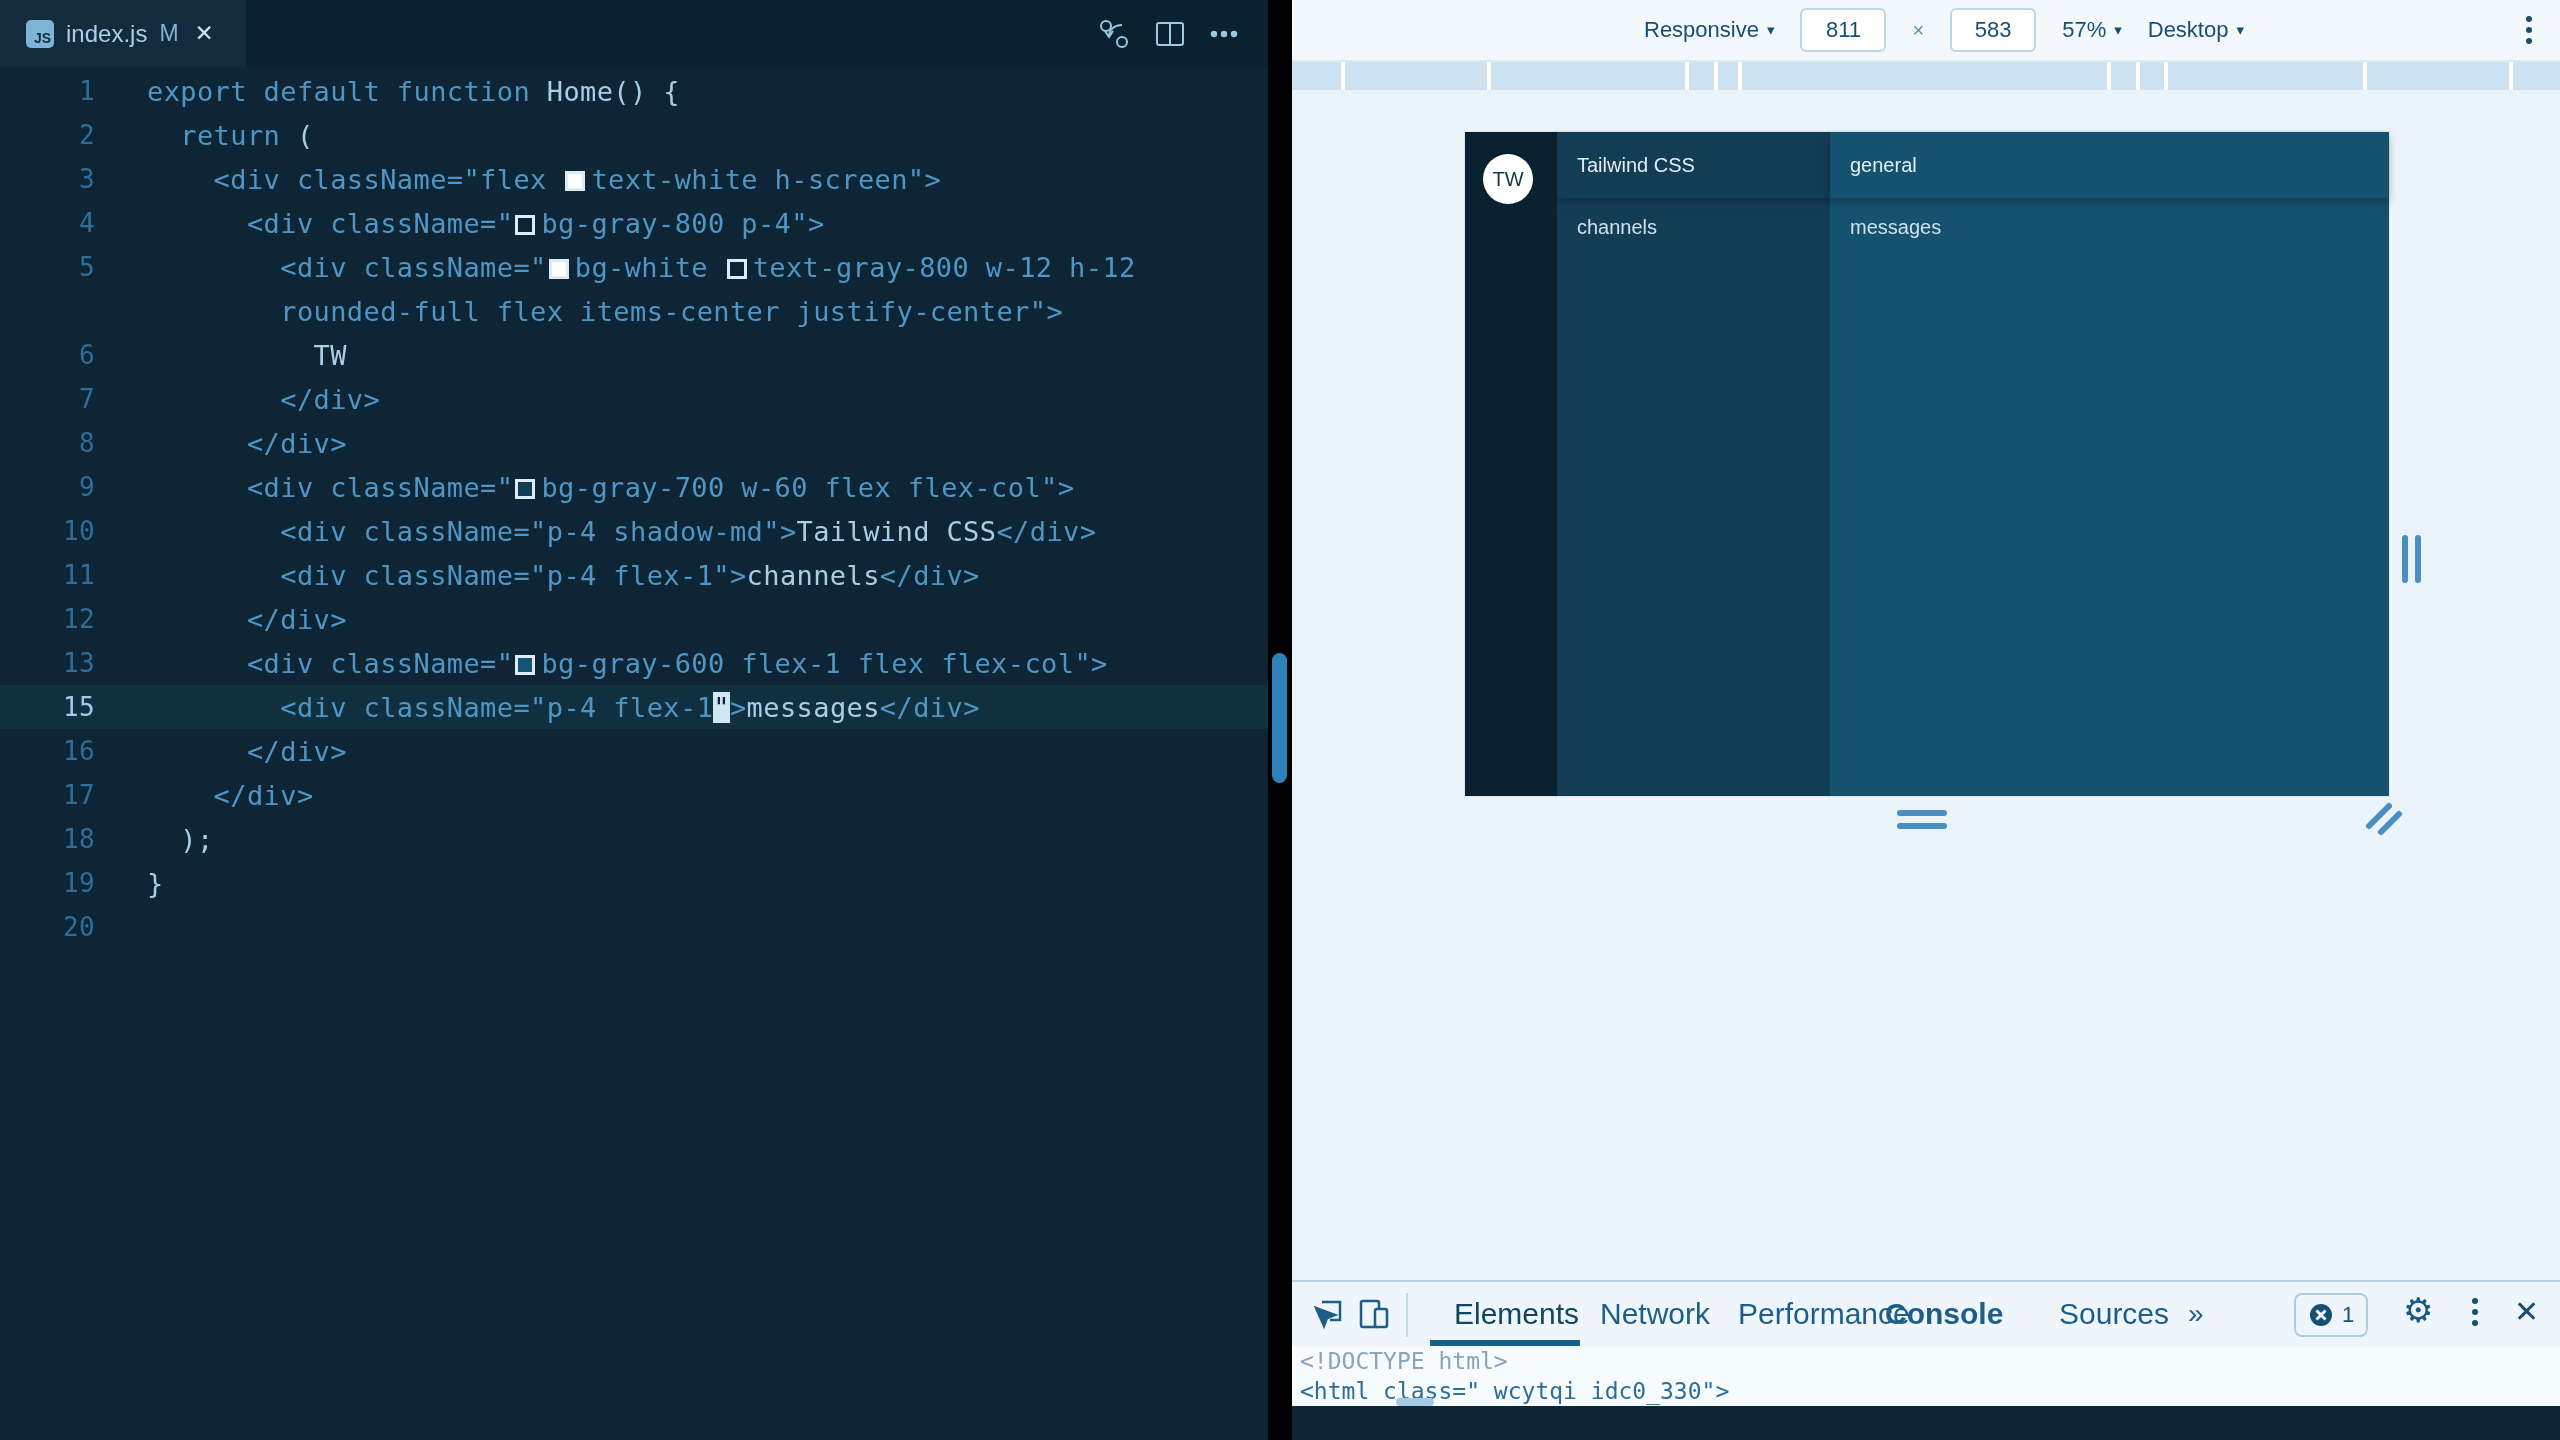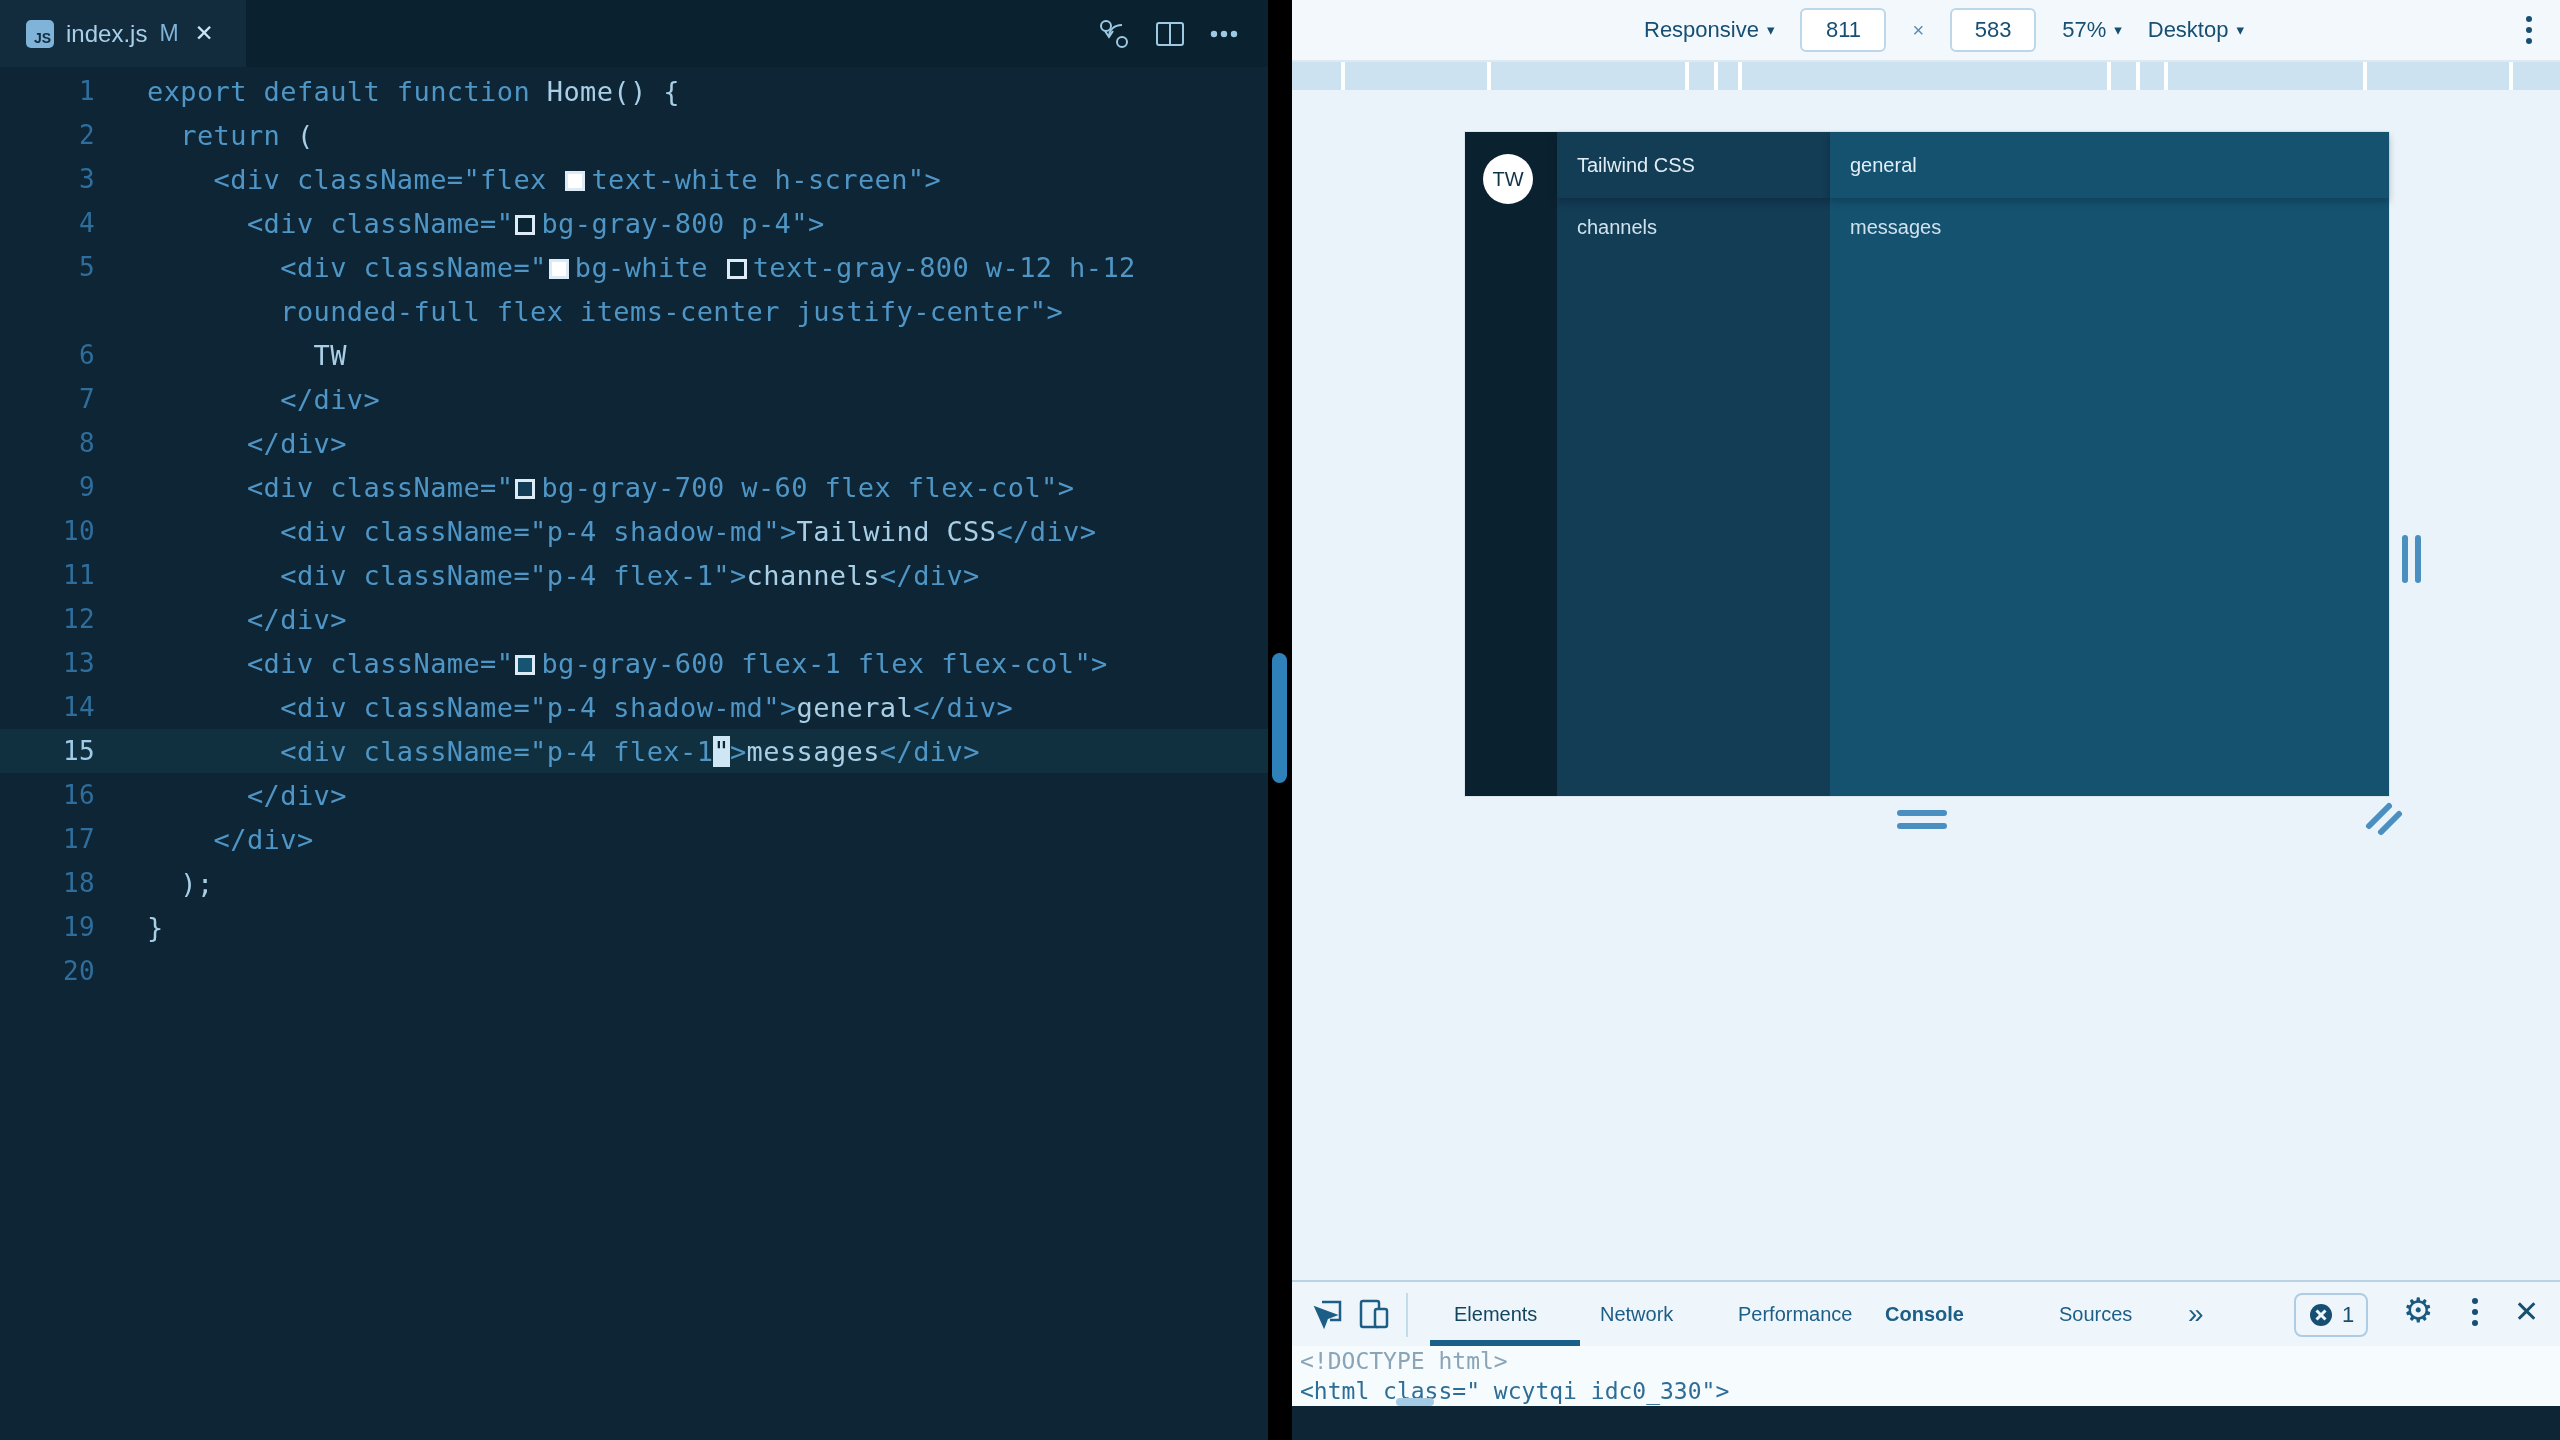--- a/index.html
+++ b/index.html
@@ -82,21 +82,21 @@
 
   
   #dt-bottom { position:absolute; left:0; top:1280px; width:1268px; height:160px; }
   #dt-tabbar { position:absolute; left:0; top:0; width:1268px; height:66px; background:#eef6fc;
                border-top:2px solid #b9d3e4; }
   .dt-icon { position:absolute; top:14px; width:36px; height:36px; cursor:pointer; }
   .dt-icon svg { stroke:#1d5e86; fill:none; stroke-width:2.5; }
   #ic-inspect { left:18px; } #ic-device { left:64px; }
   #dt-sep { position:absolute; left:114px; top:11px; width:2px; height:44px; background:#c4dbea; }
   .dt-tab { position:absolute; top:0; height:64px; display:flex; align-items:center;
-            color:#1d5e86; font-size:20px; cursor:pointer; }
+            color:#1d5e86; font-size:30px; cursor:pointer; }
   .dt-tab.active { color:#12455f; }
   #tab-elements { left:162px; } #tab-network { left:308px; } #tab-performance { left:446px; }
   #tab-console { left:593px;font-weight:bold; } #tab-sources { left:767px;text-align:center; } #tab-moretabs { left:896px; font-size:28px; }
   #el-underline { position:absolute; left:138px; top:58px; width:150px; height:7px; background:#1b6089; }
   #err-badge { position:absolute; left:1002px; top:11px; height:44px; border:2px solid #aecde4;
                border-radius:8px; display:flex; align-items:center; gap:8px; padding:0 12px;
                color:#174f73; font-size:22px; cursor:pointer; }
   #gear { position:absolute; left:1111px; top:8px; font-size:34px; color:#1a5a82; cursor:pointer; }
   #dt-kebab { position:absolute; left:1180px; top:16px; }
   #dt-close { position:absolute; left:1222px; top:12px; color:#174f73; font-size:30px; cursor:pointer; }
@@ -153,21 +153,20 @@
       <div class="line"><span class="ln">5</span><span class="lc"><span class="tk-k">        &lt;div className="</span><span class="swatch sw-white"></span><span class="tk-k">bg-white </span><span class="swatch sw-g800"></span><span class="tk-k">text-gray-800 w-12 h-12</span></span></div>
       <div class="line"><span class="ln"></span><span class="lc"><span class="tk-k">        rounded-full flex items-center justify-center"&gt;</span></span></div>
       <div class="line"><span class="ln">6</span><span class="lc"><span class="tk-k">          </span><span class="tk-p">TW</span></span></div>
       <div class="line"><span class="ln">7</span><span class="lc"><span class="tk-k">        &lt;/div&gt;</span></span></div>
       <div class="line"><span class="ln">8</span><span class="lc"><span class="tk-k">      &lt;/div&gt;</span></span></div>
       <div class="line"><span class="ln">9</span><span class="lc"><span class="tk-k">      &lt;div className="</span><span class="swatch sw-g700"></span><span class="tk-k">bg-gray-700 w-60 flex flex-col"&gt;</span></span></div>
       <div class="line"><span class="ln">10</span><span class="lc"><span class="tk-k">        &lt;div className="p-4 shadow-md"&gt;</span><span class="tk-p">Tailwind CSS</span><span class="tk-k">&lt;/div&gt;</span></span></div>
       <div class="line"><span class="ln">11</span><span class="lc"><span class="tk-k">        &lt;div className="p-4 flex-1"&gt;</span><span class="tk-p">channels</span><span class="tk-k">&lt;/div&gt;</span></span></div>
       <div class="line"><span class="ln">12</span><span class="lc"><span class="tk-k">      &lt;/div&gt;</span></span></div>
       <div class="line"><span class="ln">13</span><span class="lc"><span class="tk-k">      &lt;div className="</span><span class="swatch sw-g600"></span><span class="tk-k">bg-gray-600 flex-1 flex flex-col"&gt;</span></span></div>
-      <div class="line"><span class="ln">14</span><span class="lc"><span class="tk-k">        &lt;div className="p-4 shadow-md"&gt;</span><span class="tk-p">general</span><span class="tk-k">&lt;/div&gt;</span></span></div>
       <div class="line current"><span class="ln">15</span><span class="lc"><span class="tk-k">        &lt;div className="p-4 flex-1</span><span class="cursor">"</span><span class="tk-k">&gt;</span><span class="tk-p">messages</span><span class="tk-k">&lt;/div&gt;</span></span></div>
       <div class="line"><span class="ln">16</span><span class="lc"><span class="tk-k">      &lt;/div&gt;</span></span></div>
       <div class="line"><span class="ln">17</span><span class="lc"><span class="tk-k">    &lt;/div&gt;</span></span></div>
       <div class="line"><span class="ln">18</span><span class="lc"><span class="tk-p">  );</span></span></div>
       <div class="line"><span class="ln">19</span><span class="lc"><span class="tk-p">}</span></span></div>
       <div class="line"><span class="ln">20</span><span class="lc"></span></div>
     </div>
 </div>
 
 <div id="divider">

